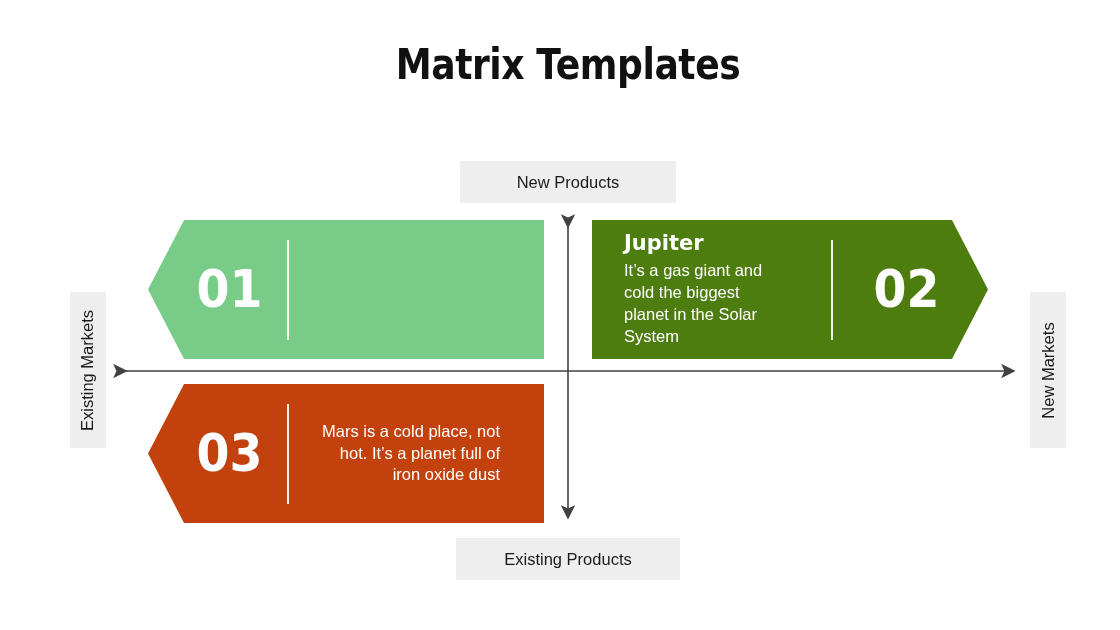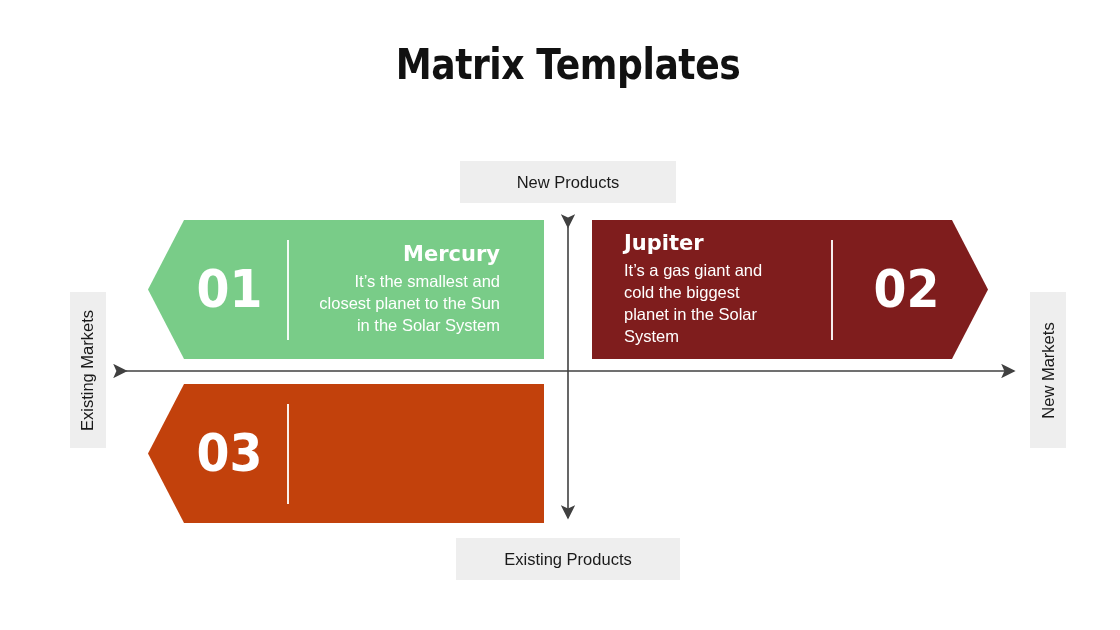--- a/index.html
+++ b/index.html
@@ -111,21 +111,21 @@
     left: 584px;
     width: 396px;
     clip-path: polygon(0% 0%, 90.9% 0%, 100% 50%, 90.9% 100%, 0% 100%);
     padding-left: 32px;
     padding-right: 46px;
   }
   .quad.rowtop    { top: 220px; height: 139px; }
   .quad.rowbottom { top: 384px; height: 139px; }
 
   #quad-01 { background: #79cc88; }
-  #quad-02 { background: #7f1d1d; gap: 16px; }
+  #quad-02 { background: #4d7c0f; gap: 16px; }
   #quad-03 { background: #c2410c; }
   #quad-04 { background: #a3aedd; }
 
   .num {
     font-family: "DejaVu Sans", sans-serif;
     font-weight: bold;
     font-size: 51px;
     line-height: 1;
     color: #ffffff;
     flex: 0 0 auto;
@@ -193,36 +193,33 @@
   <div class="chip" id="chip-left">
     <span class="vtext">Existing Markets</span>
   </div>
   <div class="chip" id="chip-right">
     <span class="vtext">New Markets</span>
   </div>
 
   <div class="quad left rowtop" id="quad-01">
     <div class="num">01</div>
     <div class="divider"></div>
-    <div class="textcol">
-      <div class="ptitle">Mercury</div>
-      <div class="pdesc">It’s the smallest and closest planet to the Sun in the Solar System</div>
-    </div>
   </div>
 
   <div class="quad right rowtop" id="quad-02">
     <div class="textcol">
       <div class="ptitle">Jupiter</div>
       <div class="pdesc">It’s a gas giant and cold the biggest planet in the Solar System</div>
     </div>
     <div class="divider"></div>
     <div class="num">02</div>
   </div>
 
   <div class="quad left rowbottom" id="quad-03">
     <div class="num">03</div>
     <div class="divider"></div>
     <div class="textcol">
+      <div class="pdesc">Mars is a cold place, not hot. It’s a planet full of iron oxide dust</div>
     </div>
   </div>
 
 
 </div>
 
 </body></html>

